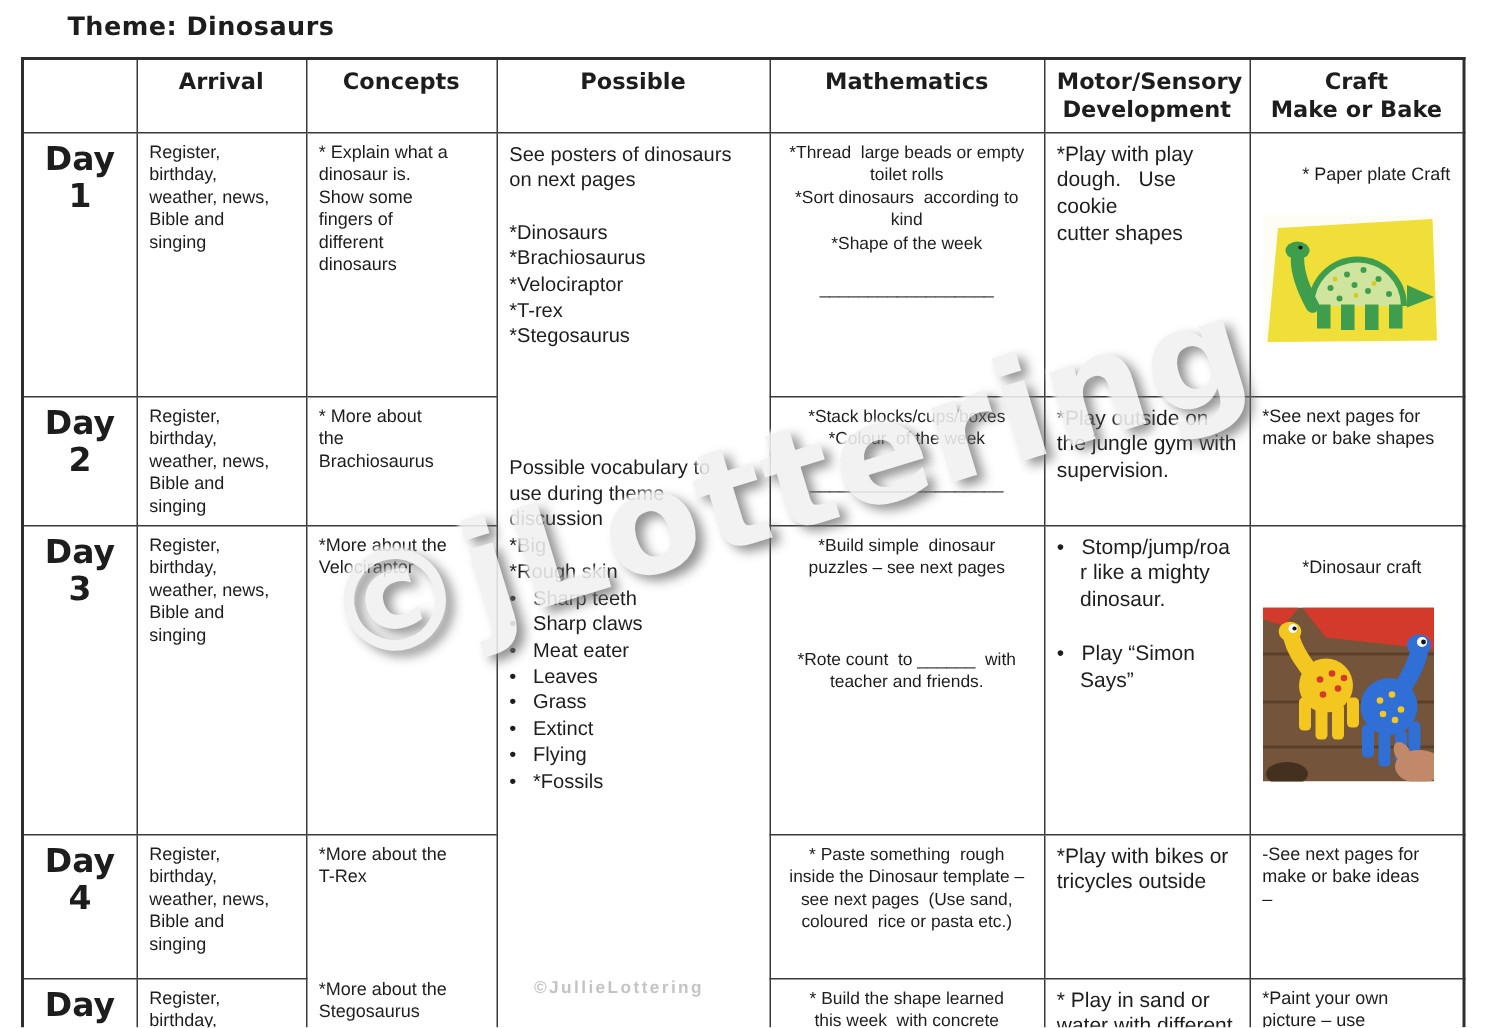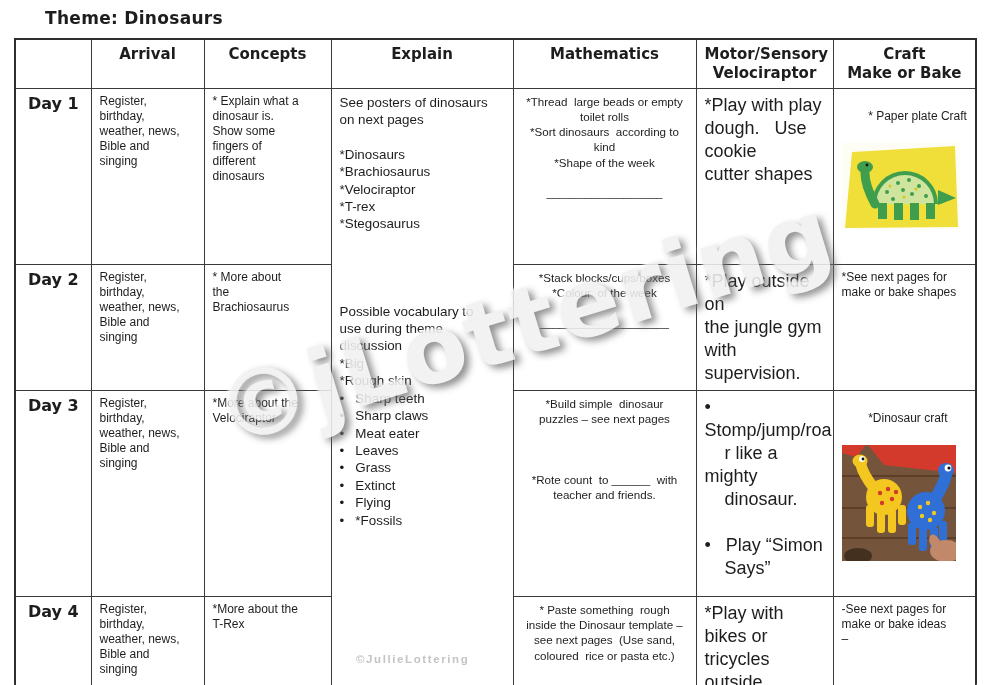--- a/index.html
+++ b/index.html
@@ -24,27 +24,27 @@
   }
   table.plan th, table.plan td {
     border:1.6px solid #3a3a3a; vertical-align:top; padding:5px 8px;
     white-space:pre-wrap; overflow:hidden;
   }
   th.colhead {
     font-family:"DejaVu Sans", sans-serif; font-weight:700; font-size:15px;
     text-align:center; padding-top:7px; line-height:1.25;
   }
   td.daycell {
-    font-family:"DejaVu Sans", sans-serif; font-weight:700; font-size:16px;
+    font-family:"DejaVu Sans", sans-serif; font-weight:700; font-size:22px;
     text-align:center; padding-top:9px;
   }
   td.body  { font-size:12px;   line-height:1.25; }
   td.lang  { font-size:13.4px; line-height:1.3;  }
   td.math  { font-size:11.6px; line-height:1.32;text-align:center; }
-  td.motor { font-size:18px; line-height:1.28; }
+  td.motor { font-size:14px; line-height:1.28; }
   td.craft { font-size:12px; line-height:1.25; }
   .craft-img { display:block; margin-top:4px; }
   .watermark {
     position:absolute; left:205px; top:268px; z-index:6; pointer-events:none;
     font-family:"DejaVu Sans", sans-serif; font-weight:700; font-size:94px; letter-spacing:2px;
     color:#f1f1f1; opacity:.88;
     text-shadow: 4px 5px 7px rgba(110,110,110,.85), -2px -2px 3px #ffffff;
     transform:rotate(-17deg); white-space:nowrap;
   }
   .credit {
@@ -71,24 +71,24 @@
         <col style="width:183px">
         <col style="width:137px">
         <col style="width:143px">
     </colgroup>
 
     <tbody>
         <tr style="height:48px">
       <th class="colhead"></th>
       <th class="colhead">Arrival</th>
       <th class="colhead">Concepts</th>
-      <th class="colhead">Explain</th>
+      <th class="colhead">Possible</th>
       <th class="colhead">Mathematics</th>
       <th class="colhead">Motor/Sensory
-Velociraptor</th>
+Development</th>
       <th class="colhead">Craft
 Make or Bake</th>
     </tr>
 
     <tr style="height:118px">
       <td class="daycell">Day 1</td>
       <td class="body">Register,
 birthday,
 weather, news,
 Bible and

